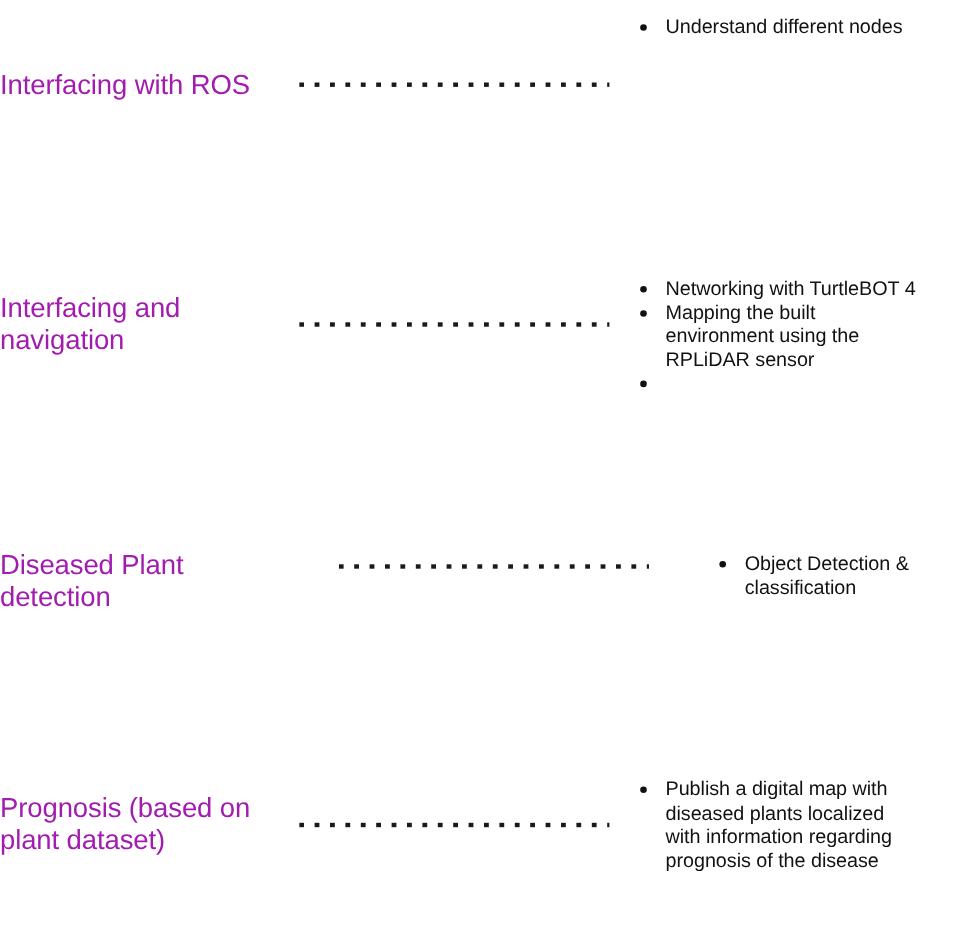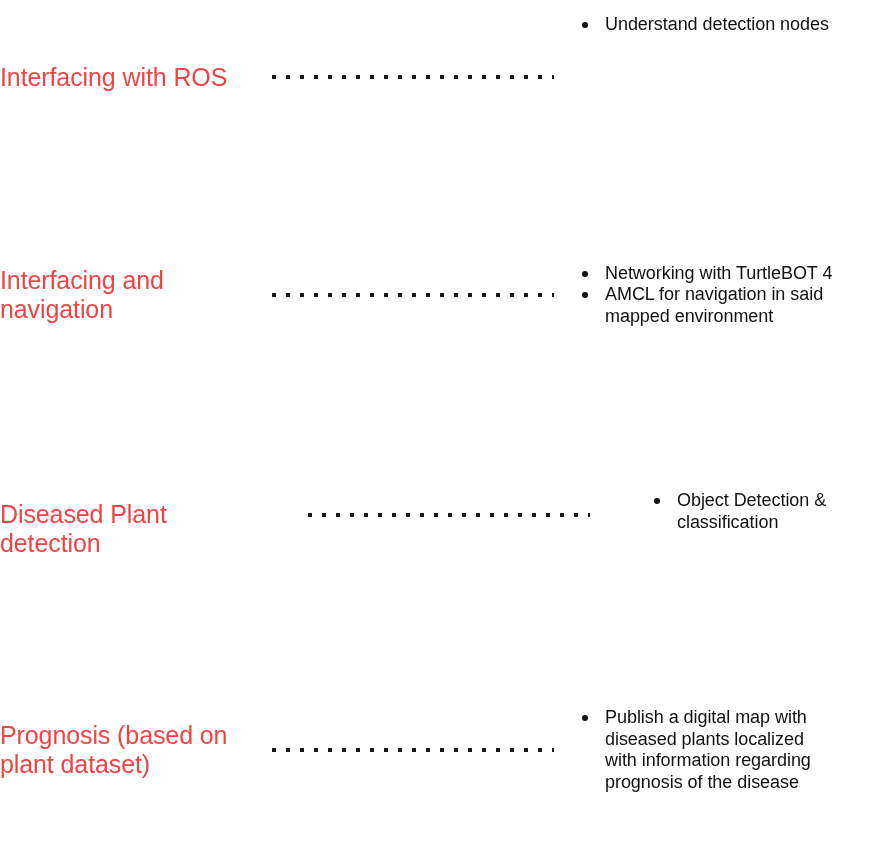--- a/index.html
+++ b/index.html
@@ -35,21 +35,21 @@
   }
 
   .row-title {
     width: 262px;
     flex: 0 0 262px;
     font-family: "Liberation Sans", sans-serif;
     font-size: 25px;
     line-height: 29px;
     font-weight: 400;
     letter-spacing: -0.1px;
-    color: #ef4444;
+    color: #a21caf;
     white-space: pre-line;
     padding-left: 0px;
     box-sizing: border-box;
   }
 
   
   .connector {
     flex: 0 0 292px;
     width: 292px;
     height: 26px;
@@ -114,59 +114,62 @@
   #row-2 .row-title { margin-top: 10px; }
   #row-3 .row-title { margin-top: 0px; }
 
   #row-0 .connector { margin-top: 50px; }
   #row-1 .connector { margin-top: 0px; }
   #row-2 .connector { margin-top: 12px; }
   #row-3 .connector { margin-top: 0px; }
 
   #row-0 .bullets { margin-top: 0px; }
   #row-1 .bullets { margin-top: 0px; }
-  #row-2 .bullets { margin-top: 0; }
+  #row-2 .bullets { margin-top: 12px; }
   #row-3 .bullets { margin-top: 0px; }
 
   #row-0 { align-items: flex-start; }
   #row-1 { align-items: center; }
   #row-2 { align-items: flex-start; }
   #row-3 { align-items: center; }
 </style>
 </head>
 <body>
 
 <div class="slide">
 
   <div class="row" id="row-0">
     <div class="row-title">Interfacing with ROS</div>
     <div class="connector">
       <div class="dots square"></div>
     </div>
     <div class="bullets">
       <div class="bullet-item">
         <span class="bullet-dot"></span>
-        <span>Understand detection nodes</span>
+        <span>Understand different nodes</span>
       </div>
     </div>
   </div>
 
   <div class="row" id="row-1">
     <div class="row-title">Interfacing and navigation</div>
     <div class="connector">
       <div class="dots square"></div>
     </div>
     <div class="bullets">
       <div class="bullet-item">
         <span class="bullet-dot"></span>
         <span>Networking with TurtleBOT 4</span>
       </div>
       <div class="bullet-item">
         <span class="bullet-dot"></span>
-        <span>AMCL for navigation in said mapped environment</span>
+        <span>Mapping the built environment using the RPLiDAR sensor</span>
+      </div>
+      <div class="bullet-item">
+        <span class="bullet-dot"></span>
       </div>
     </div>
   </div>
 
   <div class="row" id="row-2">
     <div class="row-title">Diseased Plant detection</div>
     <div class="connector">
       <div class="dots square"></div>
     </div>
     <div class="bullets">

